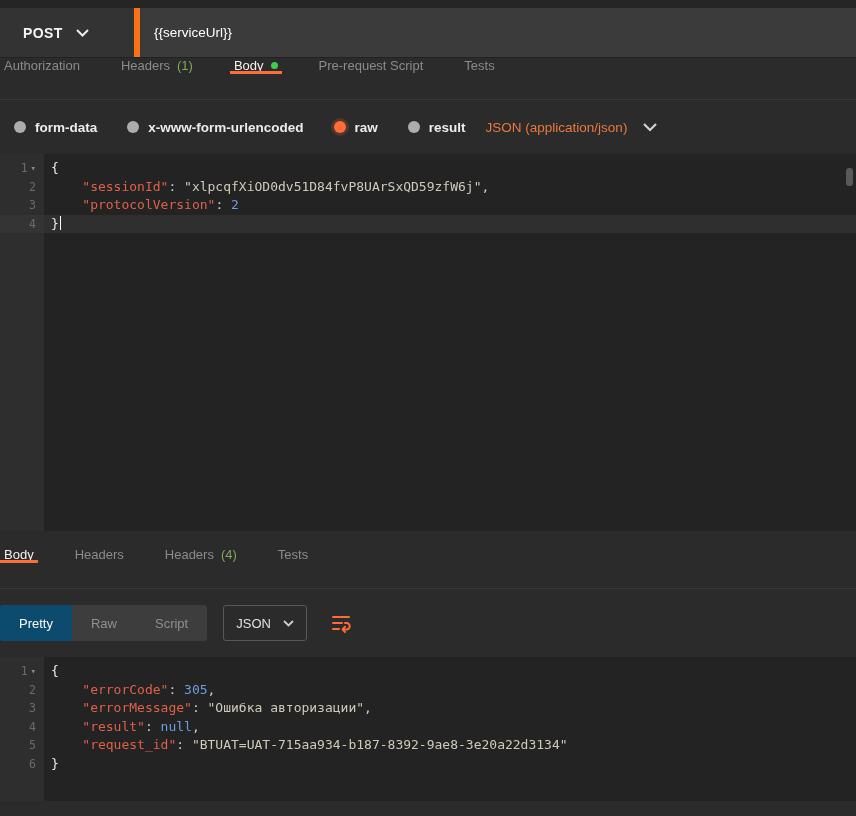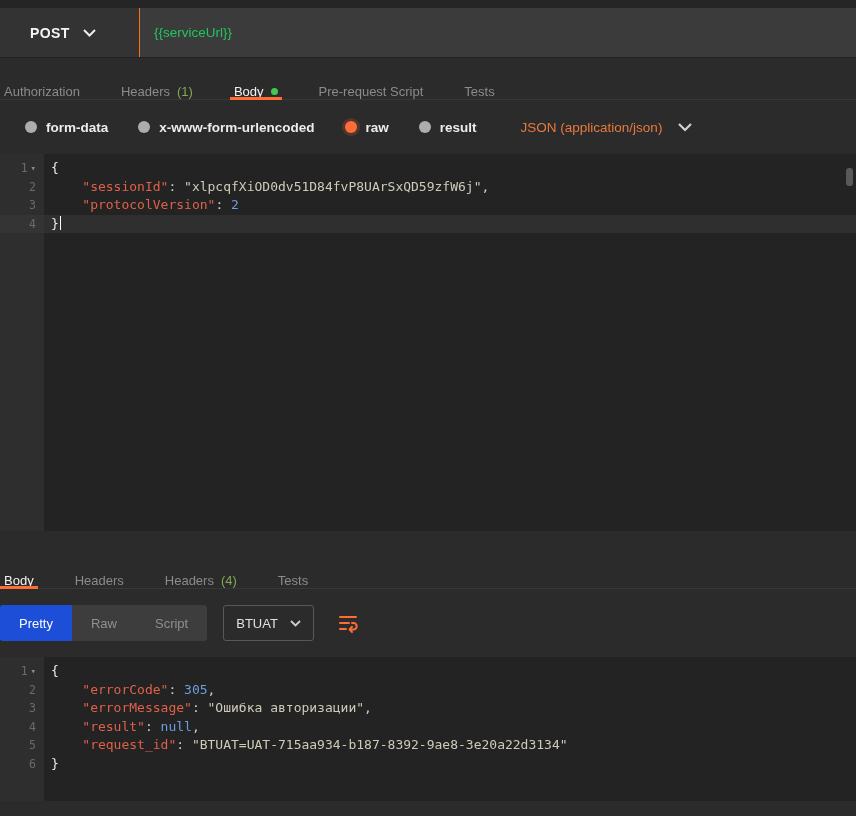--- a/index.html
+++ b/index.html
@@ -9,42 +9,42 @@
     --gutter-bg:#2e2e2e;
   }
   *{box-sizing:border-box;margin:0;padding:0}
   html,body{background:var(--page)}
   body{font-family:"Liberation Sans",sans-serif;}
   .app{width:856px;height:816px;overflow:hidden;background:var(--page);position:relative}
 
   
   .top-strip{height:8px;background:#252525}
   .url-bar{height:50px;display:flex;background:#3b3b3b;border-bottom:1px solid #222}
-  .method-select{width:140px;background:#333;display:flex;align-items:center;gap:13px;padding-left:30px;cursor:pointer;border-right:1px solid #f97316}
+  .method-select{width:140px;background:#333;display:flex;align-items:center;gap:13px;padding-left:23px;cursor:pointer;border-right:6px solid #f97316}
   .method-label{color:#f5f5f5;font-weight:bold;font-size:14px;letter-spacing:.4px}
   .url-input{flex:1;display:flex;align-items:center;padding:0 14px;font-size:13.5px;cursor:text}
-  .url-var{color:#22c55e}
+  .url-var{color:#ffffff}
   .url-rest{color:#dcdcdc}
 
   
-  .tabs{display:flex;align-items:flex-end;height:42px;padding-left:2px;border-bottom:1px solid #383838}
+  .tabs{display:flex;align-items:flex-start;height:42px;padding-left:2px;border-bottom:1px solid #383838}
   .tab{display:flex;align-items:center;gap:7px;padding:0 2px;margin-right:37px;color:#8b8b8b;font-size:13px;cursor:pointer;position:relative}
   .tab.active{color:#f1f1f1}
   .tab.active::after{content:"";position:absolute;left:-2px;right:-2px;bottom:-1px;height:3px;background:var(--orange)}
   .tab-count{color:#82a85a}
   .tab-dot{width:7px;height:7px;border-radius:50%;background:#3ecb4f}
 
   
-  .body-mode-row{height:54px;display:flex;padding:0 25px}
+  .body-mode-row{height:54px;display:flex;padding:0 14px}
   .body-modes{display:flex;align-items:center;gap:30px}
   .radio-opt{display:flex;align-items:center;gap:9px;cursor:pointer}
   .radio{width:12px;height:12px;border-radius:50%;background:#adadad}
   .radio-opt.selected .radio{background:var(--orange);box-shadow:0 0 0 3px rgba(255,108,55,.18)}
   .radio-label{color:#ececec;font-size:13.5px;font-weight:700}
-  .content-type{margin-left:44px;display:flex;align-items:center;gap:16px;cursor:pointer}
+  .content-type{margin-left:20px;display:flex;align-items:center;gap:16px;cursor:pointer}
   .ct-label{color:#e8793f;font-size:13.5px}
 
   
   .editor{position:relative;background:var(--editor-bg);font-family:"DejaVu Sans Mono",monospace;font-size:13px;line-height:18.5px}
   .req-editor{height:377px}
   .res-editor{height:144px}
   .gutter-bg{position:absolute;left:0;top:0;bottom:0;width:44px;background:var(--gutter-bg)}
   .code-lines{position:relative;padding-top:5px}
   .code-row{display:flex}
   .gutter-cell{flex:0 0 44px;display:flex;justify-content:flex-end;align-items:center;gap:3px;padding-right:8px;color:#6b6b6b;font-size:11.5px;background:var(--gutter-bg)}
@@ -60,21 +60,21 @@
   .tok-plain{color:#d8d8d8}
   .caret{display:inline-block;width:1px;height:14px;background:#fff;margin-left:1px;vertical-align:-2px;animation:blink 1.2s steps(1) infinite}
   @keyframes blink{50%{opacity:0}}
   .scroll-thumb{position:absolute;right:3px;top:14px;width:7px;height:18px;background:#585858;border-radius:3px;cursor:pointer}
 
   
   .response{margin-top:16px}
   .res-toolbar{display:flex;align-items:center;height:68px}
   .segments{display:flex;height:36px;background:#3d3d3d;border-radius:3px;overflow:hidden}
   .seg{display:flex;align-items:center;padding:0 19px;color:#909090;font-size:13px;cursor:pointer}
-  .seg.active{color:#fafafa;background:#1d4ed8}
+  .seg.active{color:#fafafa;background:#0c4a6e}
   .format-select{margin-left:16px;height:36px;border:1px solid #585858;border-radius:3px;display:flex;align-items:center;gap:12px;padding:0 12px;color:#e0e0e0;font-size:13px;cursor:pointer}
   .wrap-btn{margin-left:16px;width:36px;height:36px;display:flex;align-items:center;justify-content:center;cursor:pointer}
   .chev-icon{display:flex;align-items:center}
 </style>
 </head>
 <body>
 
 <div class="app">
   <div class="top-strip"></div>
 
@@ -190,21 +190,21 @@
         </div>
       </nav>
 
     <div class="res-toolbar">
       <div class="segments" id="res-segments">
           <div class="seg active">Pretty</div>
           <div class="seg">Raw</div>
           <div class="seg">Script</div>
         </div>
       <div class="format-select">
-        <span>BTUAT</span>
+        <span>JSON</span>
         <span class="chev-icon">
           <svg width="11" height="7" viewBox="0 0 11 7">
               <path d="M1 1l4.5 4.5L10 1" stroke="#cfcfcf" stroke-width="1.8" fill="none"></path>
             </svg>
         </span>
       </div>
       <div class="wrap-btn">
         <svg width="22" height="22" viewBox="0 0 22 22" fill="none" stroke="#ff6c37" stroke-width="2" stroke-linecap="round" stroke-linejoin="round">
           <path d="M3 5h16"></path>
           <path d="M3 11h9"></path>

